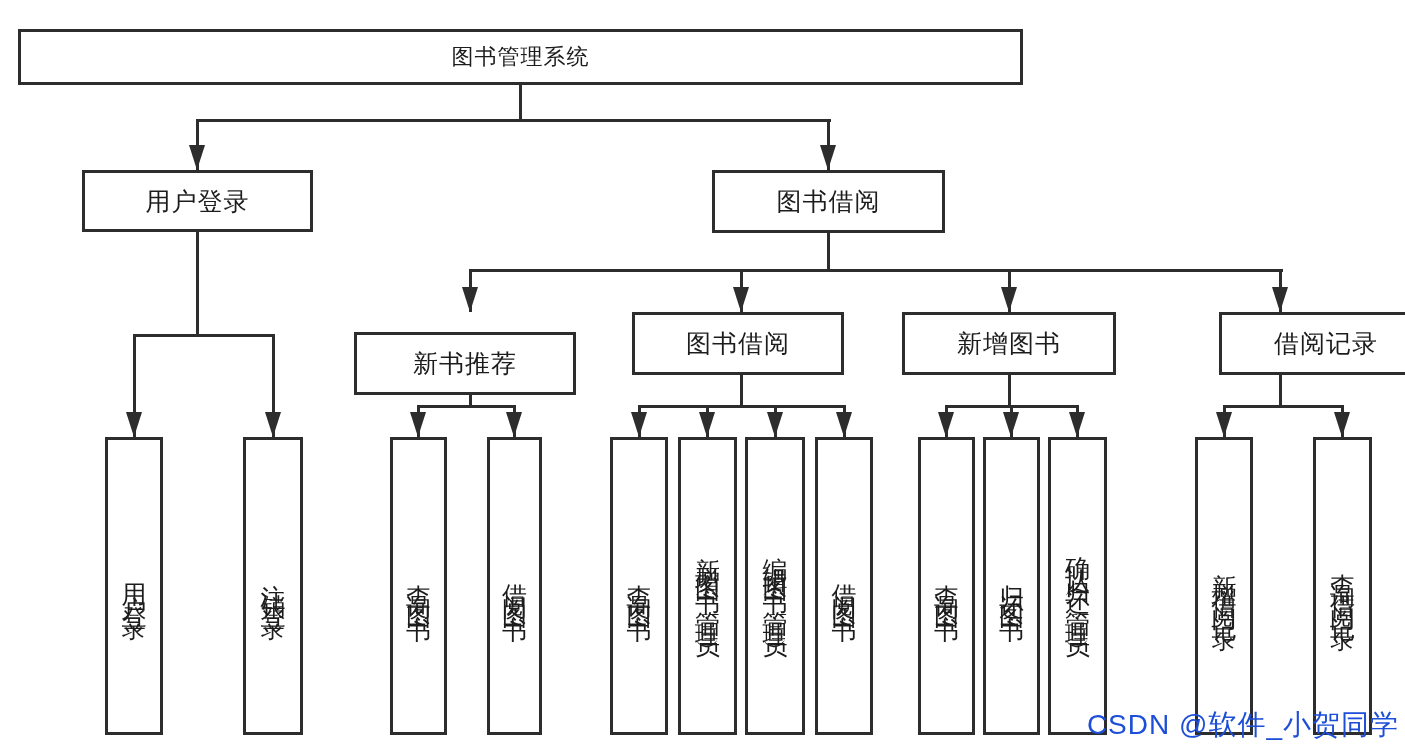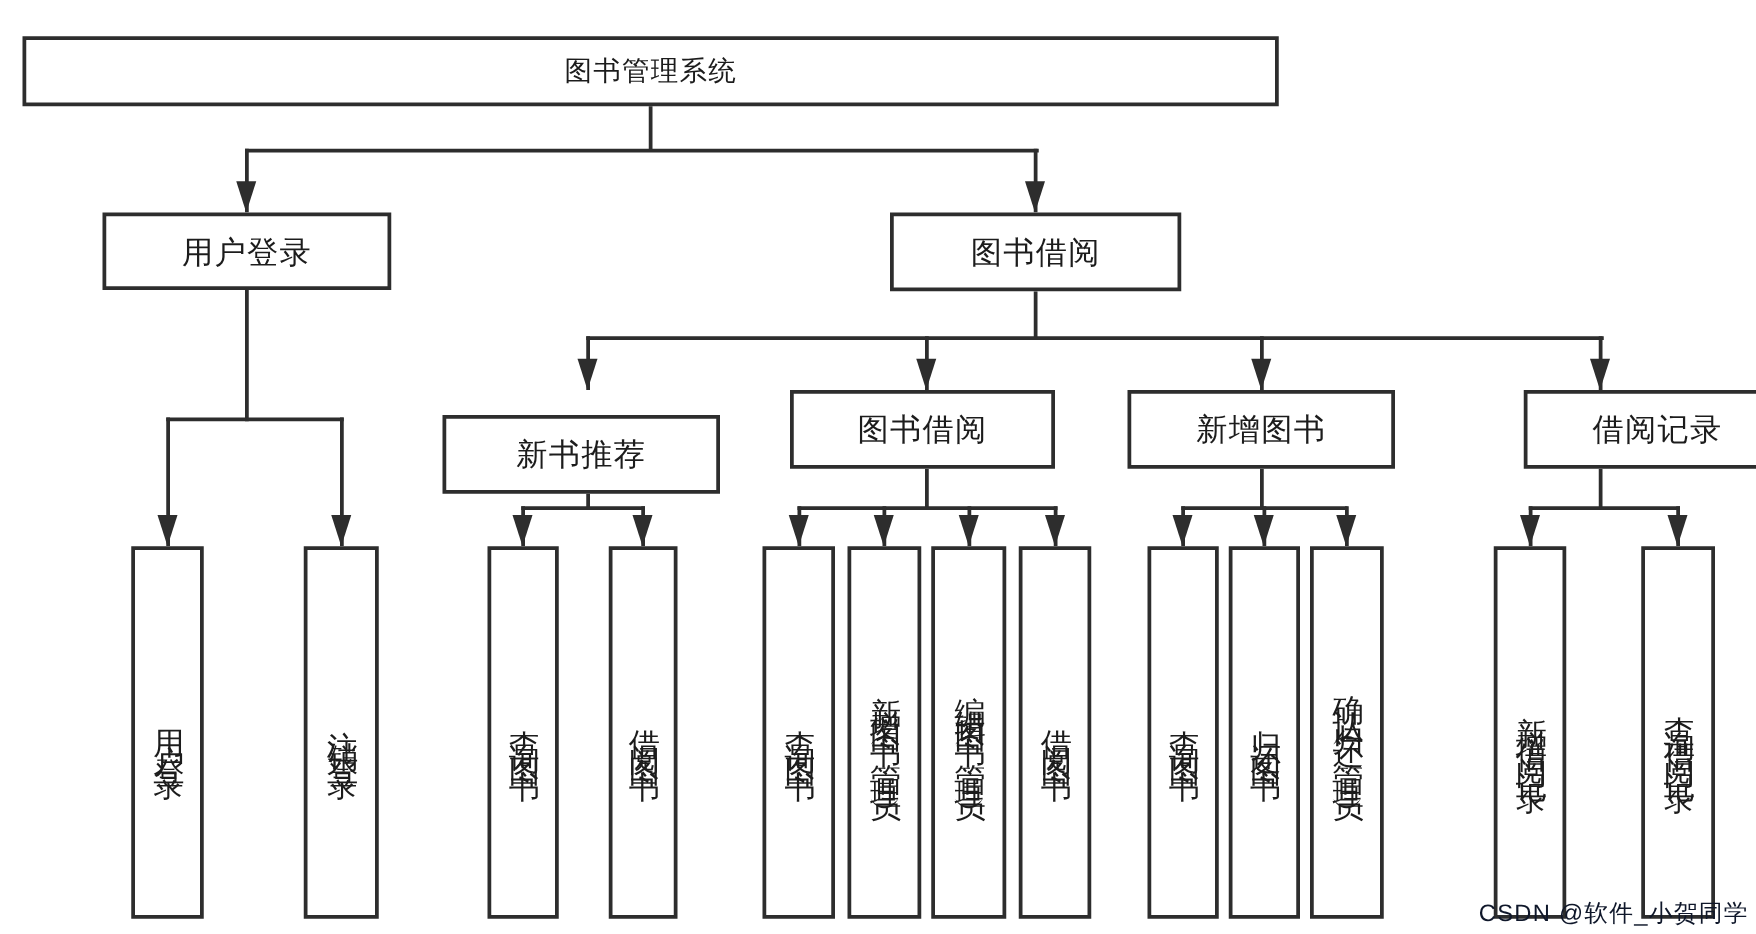--- a/index.html
+++ b/index.html
@@ -48,22 +48,22 @@
     width: 0;
     height: 0;
     border-left: 8px solid transparent;
     border-right: 8px solid transparent;
     border-top: 25px solid #2d2d2d;
   }
   .watermark {
     position: absolute;
     right: 6px;
     bottom: 3px;
-    font-size: 19px;
-    color: #0f172a;
+    font-size: 28px;
+    color: #1d4ed8;
     letter-spacing: 1px;
     white-space: nowrap;
     z-index: 10;
   }
 </style>
 </head>
 <body>
 
 <div id="canvas">
   <div class="watermark">CSDN @软件_小贺同学</div>

